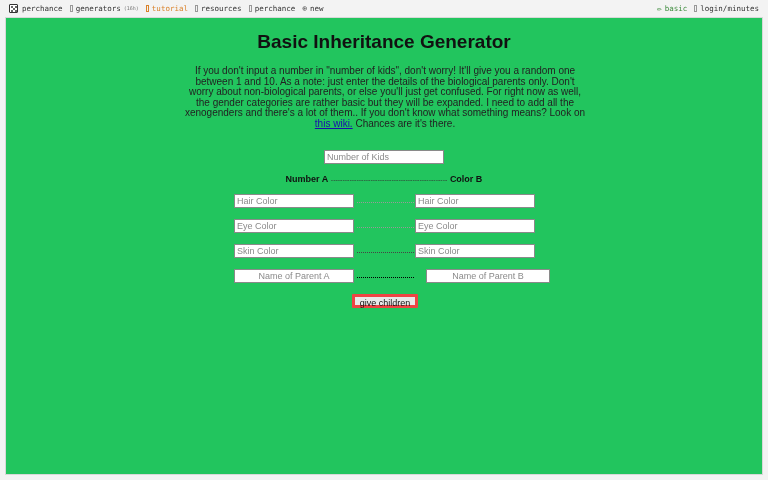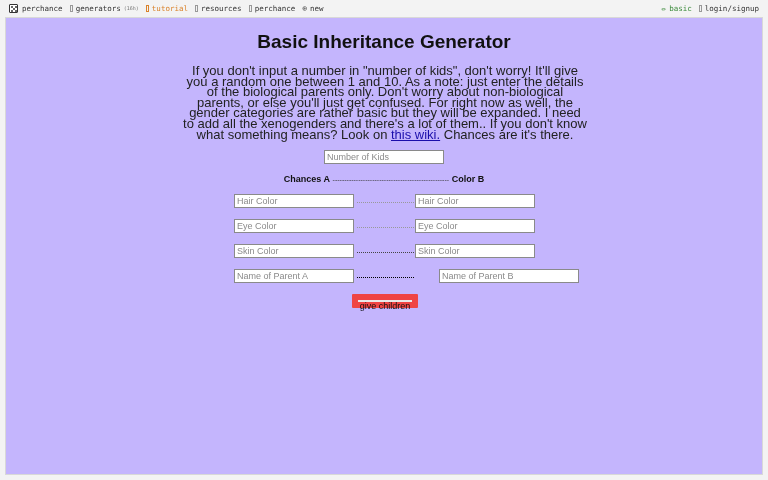--- a/index.html
+++ b/index.html
@@ -26,30 +26,30 @@
   .dice::before, .dice::after {
     content: ""; position: absolute; width: 2px; height: 2px; background: #333; border-radius: 1px;
   }
   .dice::before { left: 1px; top: 1px; box-shadow: 4px 0 0 #333, 2px 2px 0 #333; }
   .dice::after { left: 1px; top: 5px; box-shadow: 4px 0 0 #333; }
   .bar-icon { display: inline-block; width: 3px; height: 7px; border: 1px solid #999; margin-right: 3px; }
   .tutorial .bar-icon { border-color: #d9822b; }
 
   .page {
     position: absolute; left: 5px; top: 17px; width: 758px; height: 458px;
-    background: #c4b5fd; border: 1px solid #d8d8d8;
+    background: #22c55e; border: 1px solid #d8d8d8;
   }
 
   .title {
     position: absolute; left: 0; top: 13px; width: 100%; text-align: center;
     font-size: 19px; font-weight: bold; color: #111;
   }
   .intro {
     position: absolute; left: 176px; top: 48px; width: 406px; text-align: center;
-    font-size: 13px; line-height: 10.6px; color: #222;
+    font-size: 10px; line-height: 10.6px; color: #222;
   }
   .intro a { color: #1a0dab; text-decoration: underline; }
   .meta { position: absolute; left: 0; width: 100%; text-align: center; font-size: 7.6px; color: #222; }
   .meta b { font-weight: bold; }
 
   input.field {
     position: absolute; height: 14px; border: 1px solid #8a8a8a; background: #fff;
     font-family: "Liberation Sans", sans-serif; font-size: 9px; color: #222; padding: 0 2px;
     outline: none;
   }
@@ -65,21 +65,21 @@
   .sep {
     position: absolute; left: 351px; width: 57px; height: 0; border-top: 1px dotted #999;
   }
   .sep.s2 { border-top-color: #999; }
   .sep.s3 { border-top-color: #444; }
   .sep.s4 { border-top-color: #000; }
 
   .btn {
     position: absolute; left: 346px; top: 276px; width: 66px; height: 14px;
     font-family: "Liberation Sans", sans-serif; font-size: 9px; color: #111;
-    background: #e9e9e9; border: 6px solid #ef4444; border-radius: 1px;
+    background: #e9e9e9; border: 3px solid #ef4444; border-radius: 1px;
     text-align: center; line-height: 12px; cursor: pointer;
   }
 </style>
 </head>
 <body>
 
 <div class="topbar">
   <div class="left">
     <div class="nav-item">
       <span class="dice"></span>
@@ -107,51 +107,51 @@
       <span>new</span>
     </div>
   </div>
   <div class="right">
     <div class="nav-item edit">
       <span class="ico">✏</span>
       <span>basic</span>
     </div>
     <div class="nav-item" style="margin-right:0">
       <span class="bar-icon"></span>
-      <span>login/signup</span>
+      <span>login/minutes</span>
     </div>
   </div>
 </div>
 
 <div class="page">
   <div class="title">Basic Inheritance Generator</div>
 
   <div class="intro">
     <span>If you don't input a number in "number of kids", don't worry! It'll give you a random one between 1 and 10. As a note: just enter the details of the biological parents only. Don't worry about non-biological parents, or else you'll just get confused. For right now as well, the gender categories are rather basic but they will be expanded. I need to add all the xenogenders and there's a lot of them.. If you don't know what something means? Look on </span><a href="#">this wiki.</a><span> Chances are it's there.</span>
   </div>
 
 
   <input class="field" style="left: 318px; top: 132px; width: 120px;" placeholder="Number of Kids">
 
   <div class="parent-header">
-    <b>Chances A</b>
+    <b>Number A</b>
     <span class="dashes">--------------------------------------------------</span>
     <b>Color B</b>
   </div>
 
   <input class="field" style="left: 228px; top: 176px; width: 120px;" placeholder="Hair Color">
   <div class="sep s1" style="top:184px"></div>
   <input class="field" style="left: 409px; top: 176px; width: 120px;" placeholder="Hair Color">
 
   <input class="field" style="left: 228px; top: 201px; width: 120px;" placeholder="Eye Color">
   <div class="sep s2" style="top:209px"></div>
   <input class="field" style="left: 409px; top: 201px; width: 120px;" placeholder="Eye Color">
 
   <input class="field" style="left: 228px; top: 226px; width: 120px;" placeholder="Skin Color">
   <div class="sep s3" style="top:234px"></div>
   <input class="field" style="left: 409px; top: 226px; width: 120px;" placeholder="Skin Color">
 
-  <input class="field" style="left: 228px; top: 251px; width: 120px;" placeholder="Name of Parent A">
+  <input class="field" style="left: 228px; top: 251px; width: 120px; text-align: center;" placeholder="Name of Parent A">
   <div class="sep s4" style="top:259px"></div>
-  <input class="field" style="left: 433px; top: 251px; width: 140px;" placeholder="Name of Parent B">
+  <input class="field" style="left: 420px; top: 251px; width: 124px; text-align: center;" placeholder="Name of Parent B">
 
   <button class="btn">give children</button>
 </div>
 
 </body></html>

